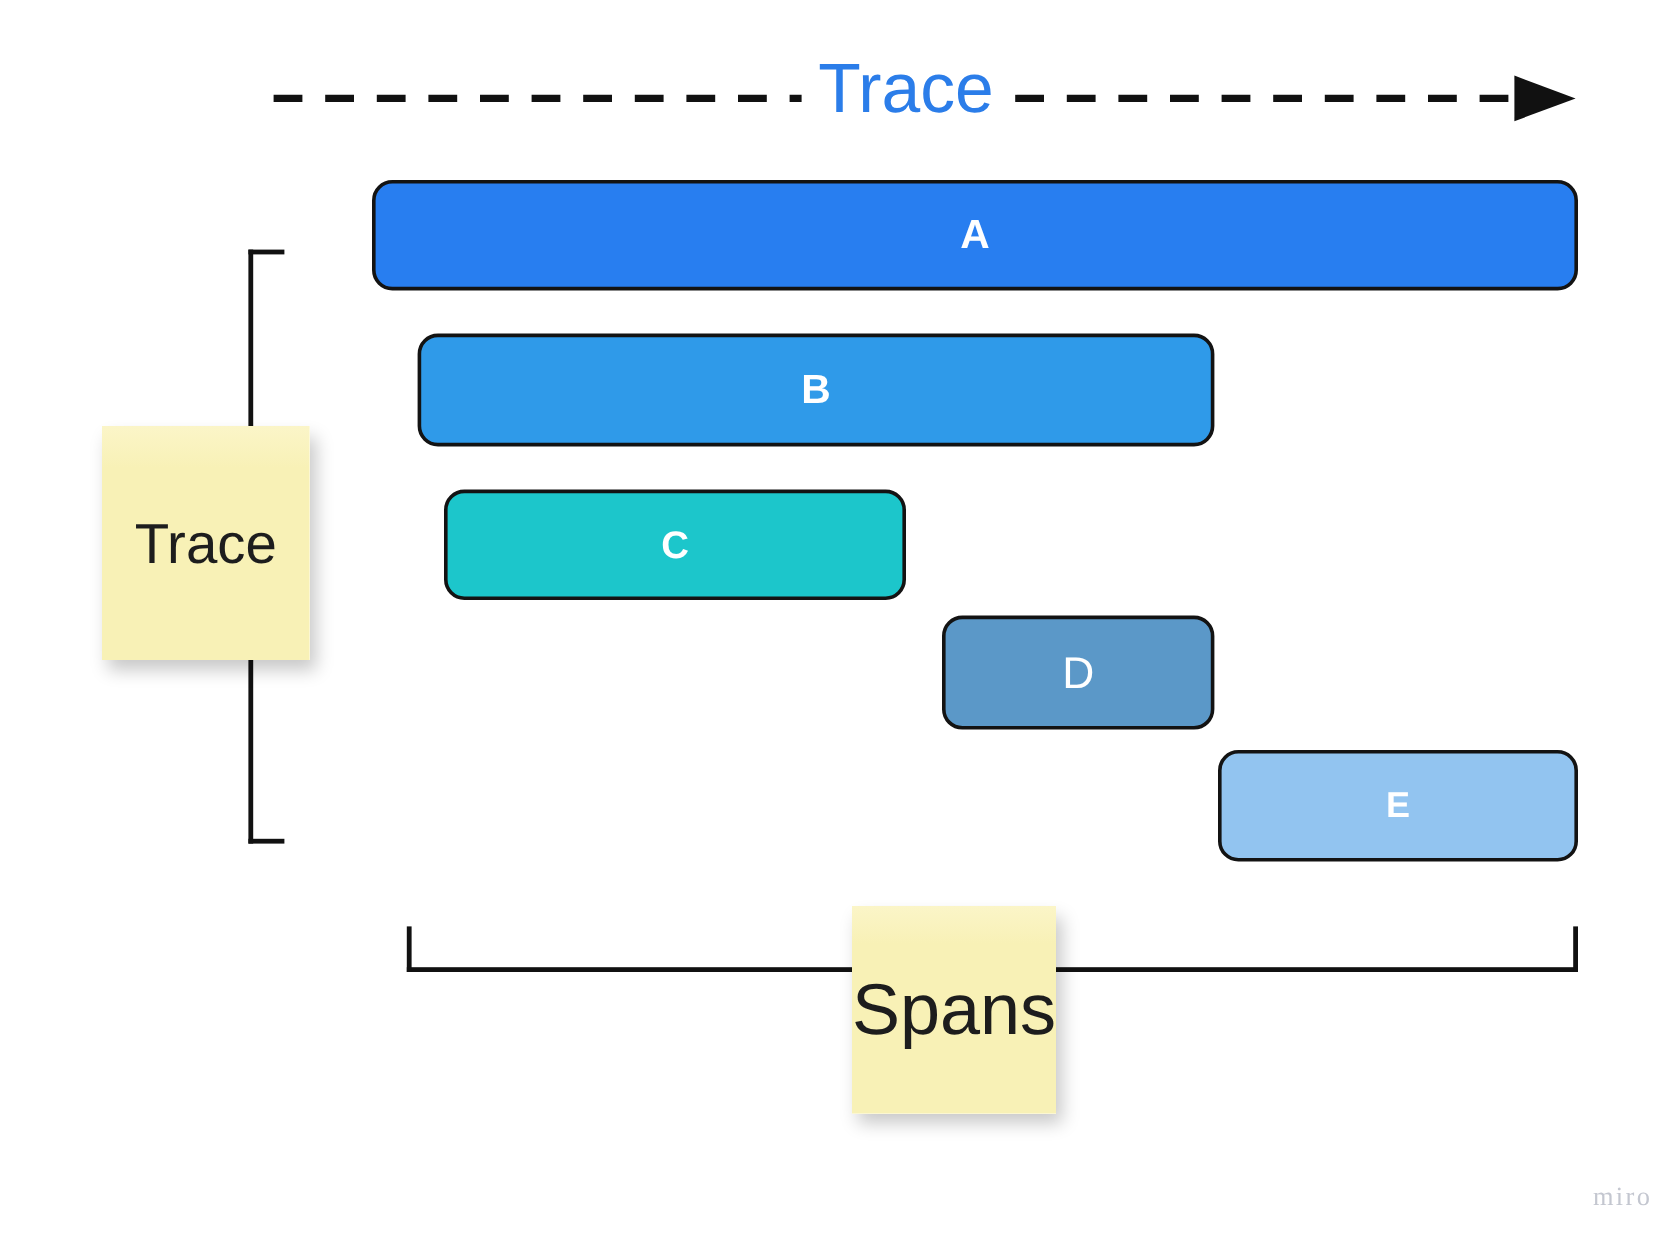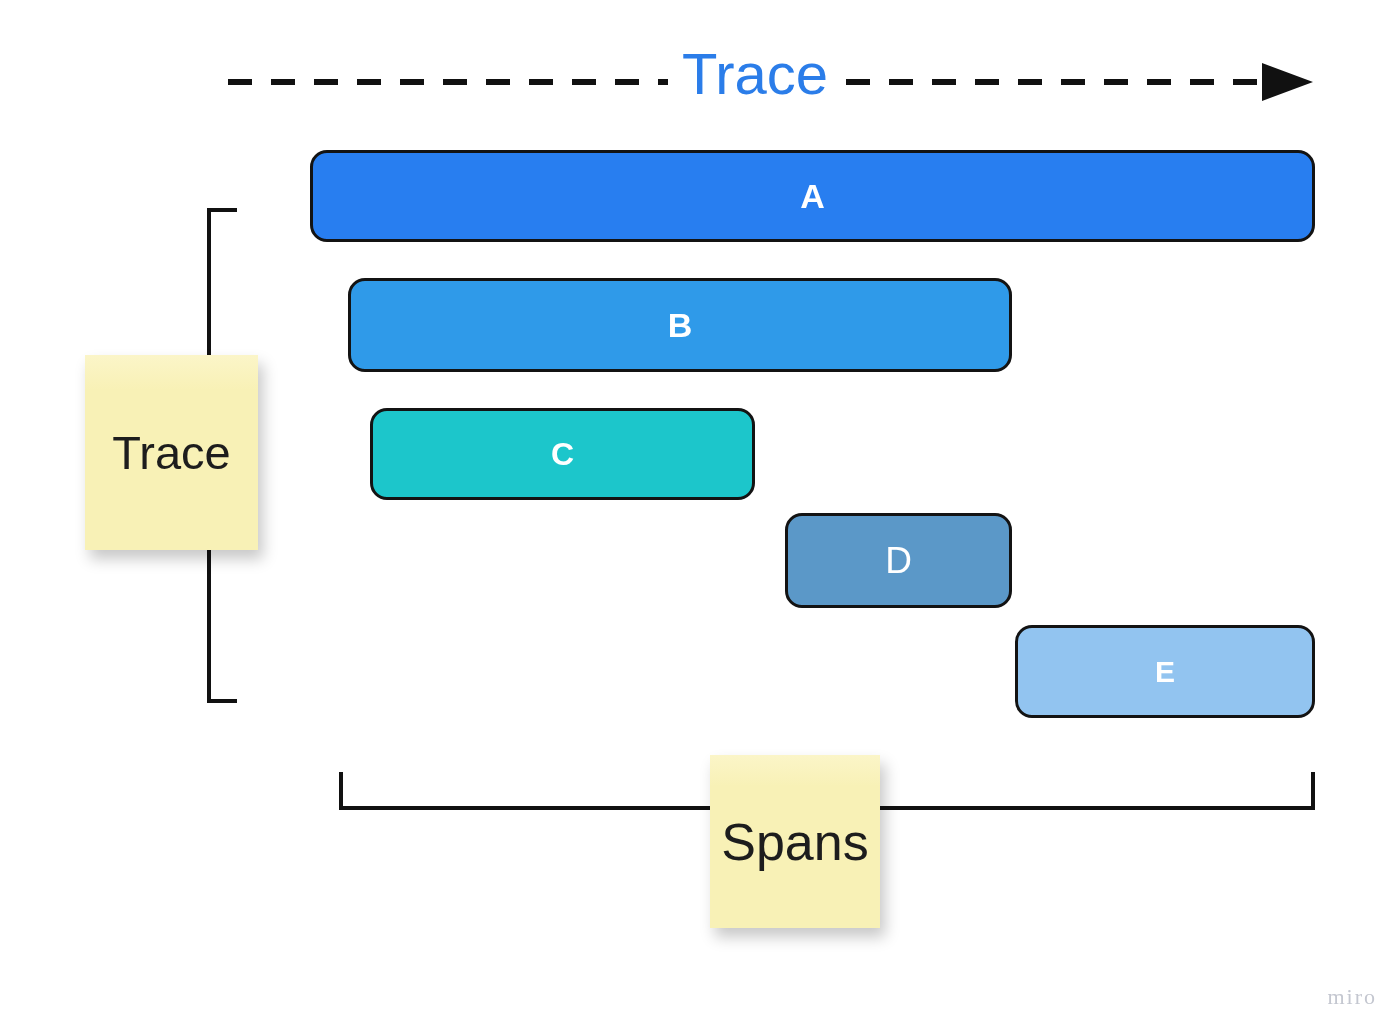--- a/index.html
+++ b/index.html
@@ -70,18 +70,18 @@
     <span class="bar-label" style="font-weight: 400; font-size: 37px;">D</span>
   </div>
   <div class="bar" style="left: 1015px; top: 625px; width: 300px; height: 93px; background: rgb(146, 196, 240);">
     <span class="bar-label" style="font-weight: 700; font-size: 30px;">E</span>
   </div>
 
   <div class="sticky" style="left:85px;top:355px;width:173px;height:195px;">
     <span class="sticky-label">Trace</span>
   </div>
   <div class="sticky" style="left:710px;top:755px;width:170px;height:173px;">
-    <span class="sticky-label" style="font-size:52px;text-align:center;">Spans</span>
+    <span class="sticky-label" style="font-size:60px;text-align:center;">Spans</span>
   </div>
 
   <div class="watermark" style="color: rgb(196, 199, 208); font-family: Liberation Serif, serif;">miro</div>
 
 </div>
 
 </body></html>

